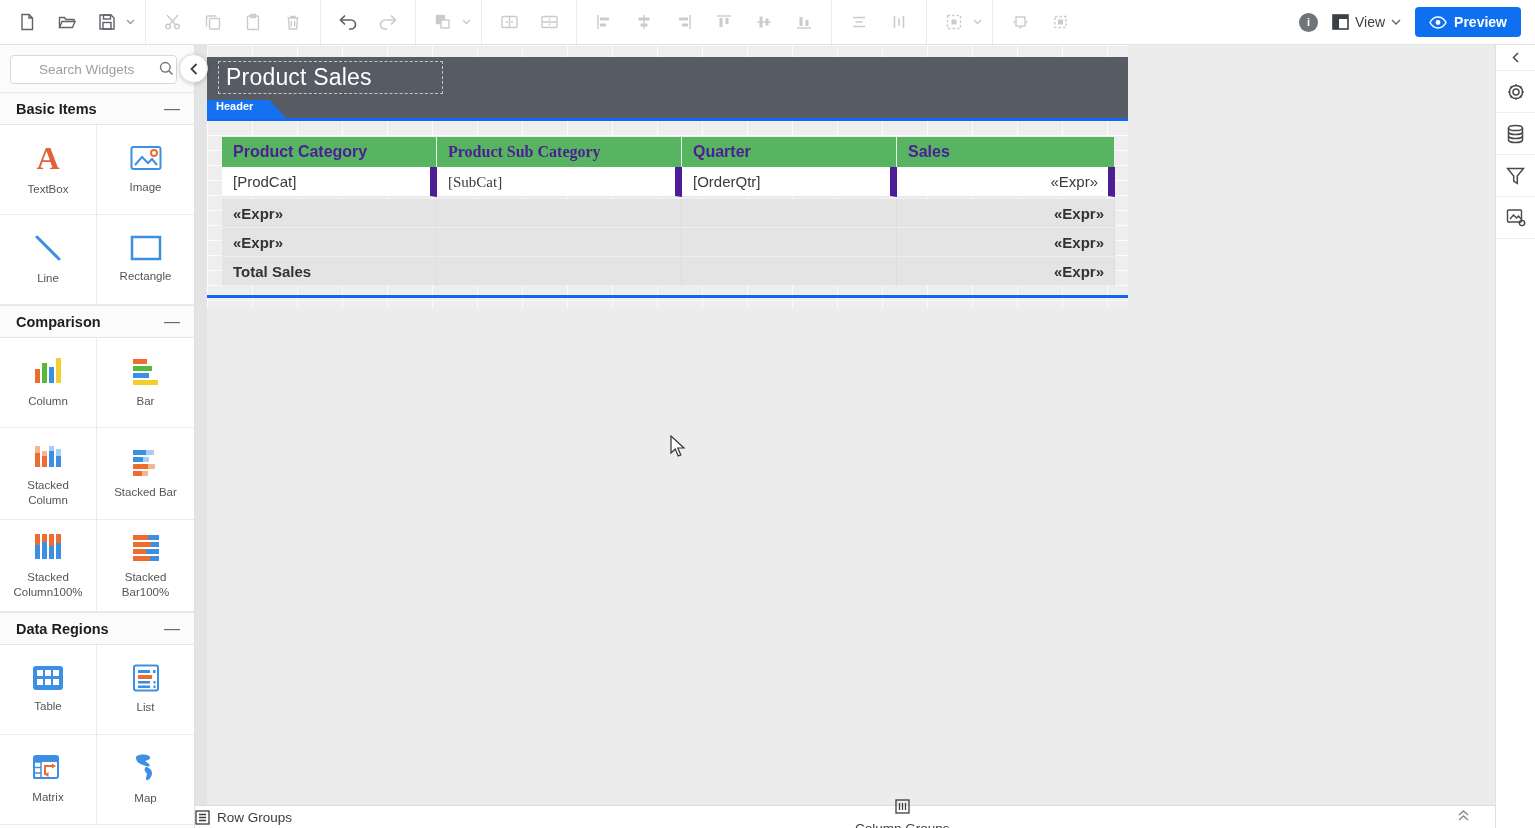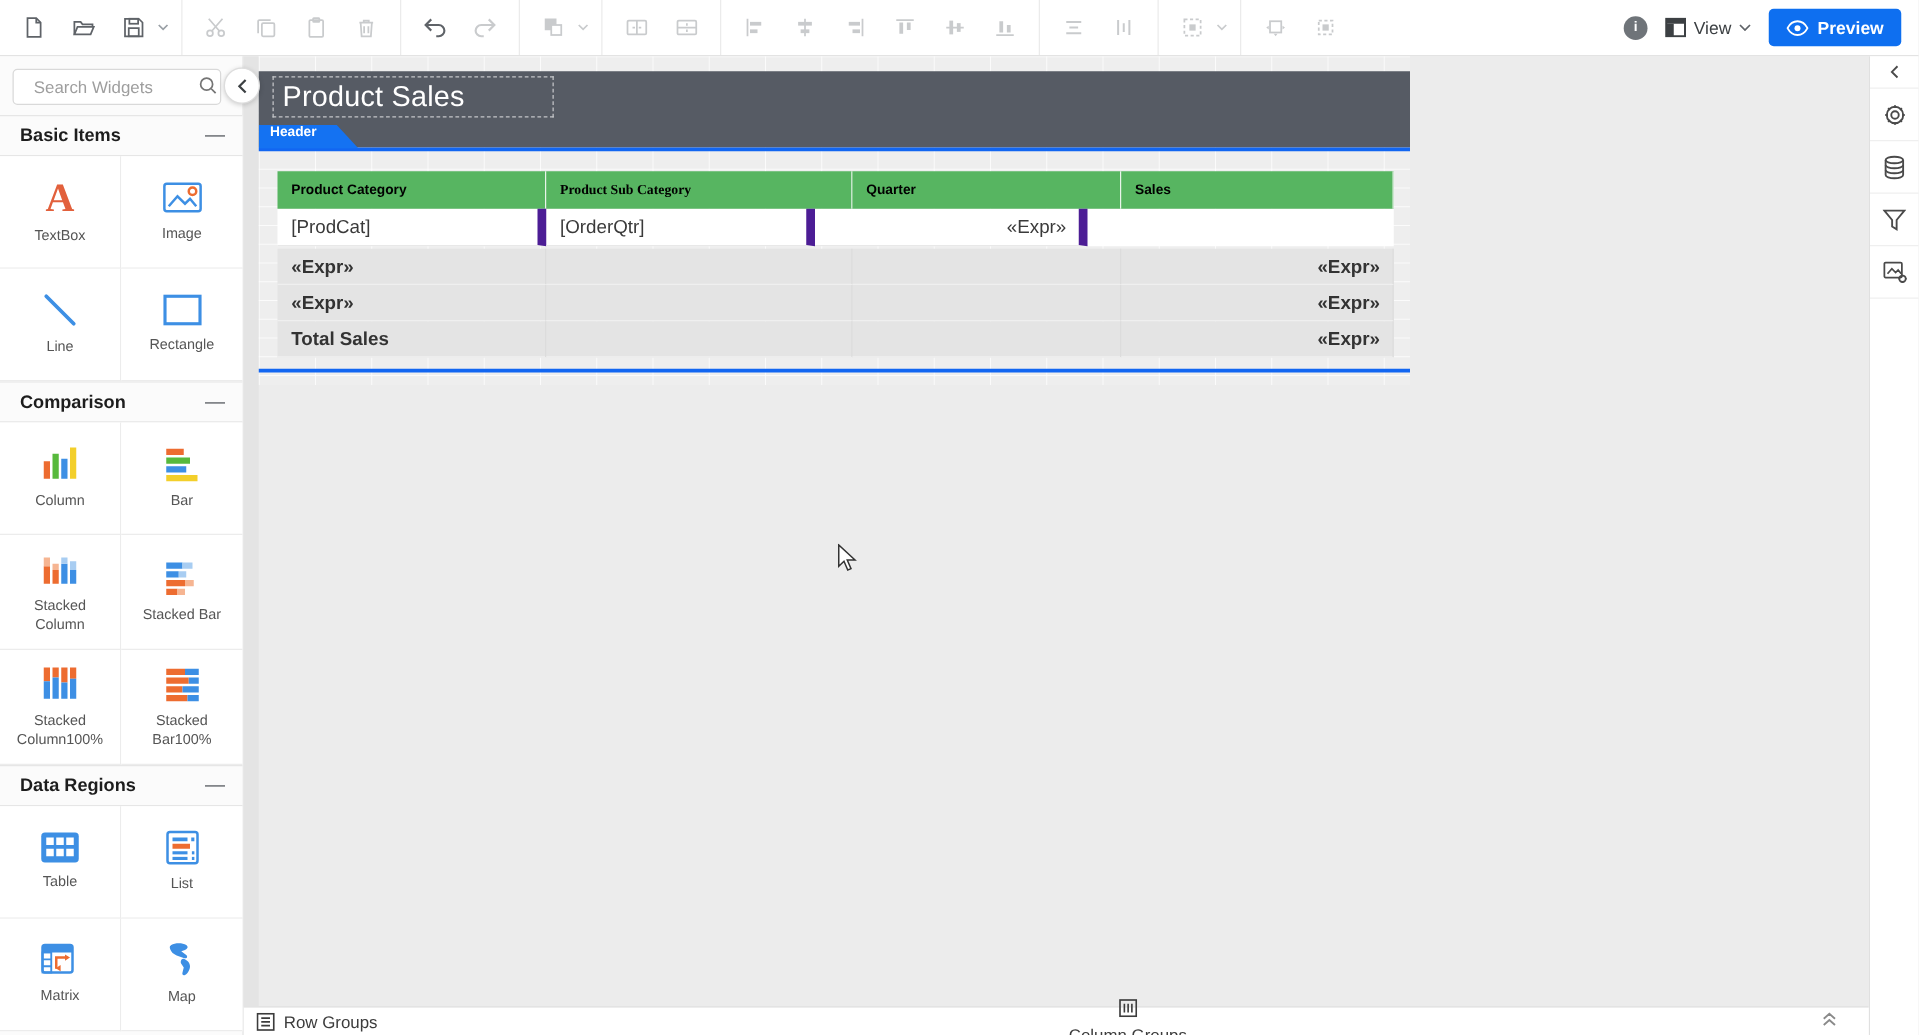--- a/index.html
+++ b/index.html
@@ -18,21 +18,21 @@
   .t-spacer { flex:1; border-right:none; }
   .right-cluster { display:flex; align-items:center; gap:14px; padding-right:14px; }
   .info-circle { width:19px; height:19px; border-radius:50%; background:#6f7479; color:#fff; font-size:11px; font-weight:bold; display:flex; align-items:center; justify-content:center; cursor:pointer; }
   .view-btn { display:flex; align-items:center; gap:6px; color:#3c4043; font-size:14px; cursor:pointer; }
   .preview-btn { display:flex; align-items:center; gap:7px; background:#0e6ff0; color:#fff; font-size:14px; font-weight:600; border:none; border-radius:4px; padding:7px 14px; cursor:pointer; }
 
   
   .sidebar { position:absolute; left:0; top:45px; width:195px; height:783px; background:#fbfbfb; border-right:1px solid #e0e0e0; }
   .search-wrap { padding:10px 12px 8px 10px; }
   .search-box { position:relative; }
-  .search-box input { width:167px; height:29px; border:1px solid #d9d9d9; border-radius:4px; padding:0 28px 0 16px; font-size:13.5px; color:#333; background:#fff; outline:none; font-family:"Liberation Sans",sans-serif; }
+  .search-box input { width:167px; height:29px; border:1px solid #d9d9d9; border-radius:4px; padding:0 28px 0 28px; font-size:13.5px; color:#333; background:#fff; outline:none; font-family:"Liberation Sans",sans-serif; }
   .search-box input::placeholder { color:#9e9e9e; }
   .search-ic { position:absolute; right:8px; top:6px; color:#757575; }
   .section-hd { height:33px; display:flex; align-items:center; justify-content:space-between; padding:0 14px 0 16px; border-top:1px solid #e6e6e6; border-bottom:1px solid #e6e6e6; background:#fbfbfb; cursor:pointer; }
   .section-hd .stitle { font-size:14.5px; font-weight:bold; color:#1d1d1d; }
   .section-hd .minus { color:#5f6368; font-size:16px; }
   .tiles { display:flex; flex-wrap:wrap; }
   .tile { width:97px; height:90px; background:#fff; border-bottom:1px solid #ececec; display:flex; flex-direction:column; align-items:center; justify-content:center; gap:8px; cursor:pointer; }
   .tile:nth-child(odd){ width:97px; border-right:1px solid #ececec; }
   .tile:nth-child(even){ width:97px; }
   .tile .tlabel { font-size:11.5px; color:#555; text-align:center; line-height:1.25; padding:0 6px; }
@@ -51,36 +51,36 @@
   .title-box { position:absolute; left:11px; top:16px; width:225px; height:33px; border:1px dashed rgba(255,255,255,.65); display:flex; align-items:center; cursor:move; }
   .title-box .ttl { color:#fff; font-size:23px; font-weight:400; padding-left:7px; letter-spacing:.2px; }
   .header-tab { position:absolute; left:0; top:55px; width:80px; height:19px; background:#1472f2; clip-path:polygon(0 0, 78% 0, 100% 100%, 0 100%); display:flex; }
   .header-tab span { color:#fff; font-size:11px; font-weight:bold; padding-left:9px; }
 
   .rtable { position:absolute; left:15px; top:92px; width:893px; }
   .trow { display:flex; }
   .cell { overflow:hidden; white-space:nowrap; }
   .c1{ width:215px; } .c2{ width:245px;font-family:Liberation Serif, serif; } .c3{ width:215px; } .c4{ width:218px; }
   .hrow { height:30px; }
-  .hrow .cell { background:#57b561; color:#000000; font-weight:bold; font-size:11px; line-height:30px; padding-left:11px; border-right:1px solid #e9f4ea; cursor:pointer; }
+  .hrow .cell { background:#57b561; color:#4c1d95; font-weight:bold; font-size:16px; line-height:30px; padding-left:11px; border-right:1px solid #e9f4ea; cursor:pointer; }
   .drow { height:30px; background:#fff; }
   .drow .cell { font-size:15px; color:#3a3a3a; line-height:30px; padding-left:11px; border-right:7px solid #4c1d95; border-bottom:1px solid #e8e8e8; cursor:pointer; }
   .drow .cell.num { text-align:right; padding-right:10px; padding-left:0; }
   .fgap { height:2px; }
   .frow { height:29px; background:#e4e4e4; }
   .frow .cell { font-size:15px; font-weight:bold; color:#333; line-height:29px; padding-left:11px; border-right:1px solid #dcdcdc; border-bottom:1px solid #efefef; cursor:pointer; }
   .frow .cell.num { text-align:right; padding-right:10px; padding-left:0; }
   .page-footer-line { position:absolute; left:0; top:250px; width:921px; height:3px; background:#1266f1; }
 
   .collapse-circle { position:absolute; left:179px; top:54px; width:29px; height:29px; background:#fff; border:1px solid #ddd; border-radius:50%; box-shadow:0 1px 4px rgba(0,0,0,.18); display:flex; align-items:center; justify-content:center; color:#3c4043; z-index:20; cursor:pointer; }
 
   
   .bottom-bar { position:absolute; left:195px; bottom:0; width:1300px; height:23px; background:#fff; border-top:1px solid #dcdcdc; display:flex; align-items:center; z-index:5; }
   .grp { display:flex; align-items:center; gap:7px; color:#3c3c3c; font-size:13.5px; }
-  .grp.rowg { margin-left:10px; }
+  .grp.rowg { }
   .grp.colg { position:absolute; left:660px;flex-direction:column; }
   .collapse-updown { position:absolute; right:25px; top:2px; color:#8a8a8a; cursor:pointer; }
 
   
   .rightbar { position:absolute; right:0; top:45px; width:40px; height:783px; background:#fff; border-left:1px solid #e0e0e0; }
   .rb-cell { height:42px; display:flex; align-items:center; justify-content:center; border-bottom:1px solid #efefef; color:#4a4a4a; cursor:pointer; }
   .rb-cell.small { height:26px; }
 
   
   .mouse-cursor { position:absolute; left:475px; top:390px; z-index:50; pointer-events:none; }
@@ -502,20 +502,21 @@
 
       <div class="rtable">
         <div class="trow hrow">
           <div class="cell c1">Product Category</div>
           <div class="cell c2">Product Sub Category</div>
           <div class="cell c3">Quarter</div>
           <div class="cell c4">Sales</div>
         </div>
         <div class="trow drow">
           <div class="cell c1">[ProdCat]</div>
+          <div class="cell c2">[SubCat]</div>
           <div class="cell c3">[OrderQtr]</div>
           <div class="cell c4 num">«Expr»</div>
         </div>
         <div class="fgap"></div>
         <div class="trow frow">
           <div class="cell c1">«Expr»</div>
           <div class="cell c2"></div>
           <div class="cell c3"></div>
           <div class="cell c4 num">«Expr»</div>
         </div>

